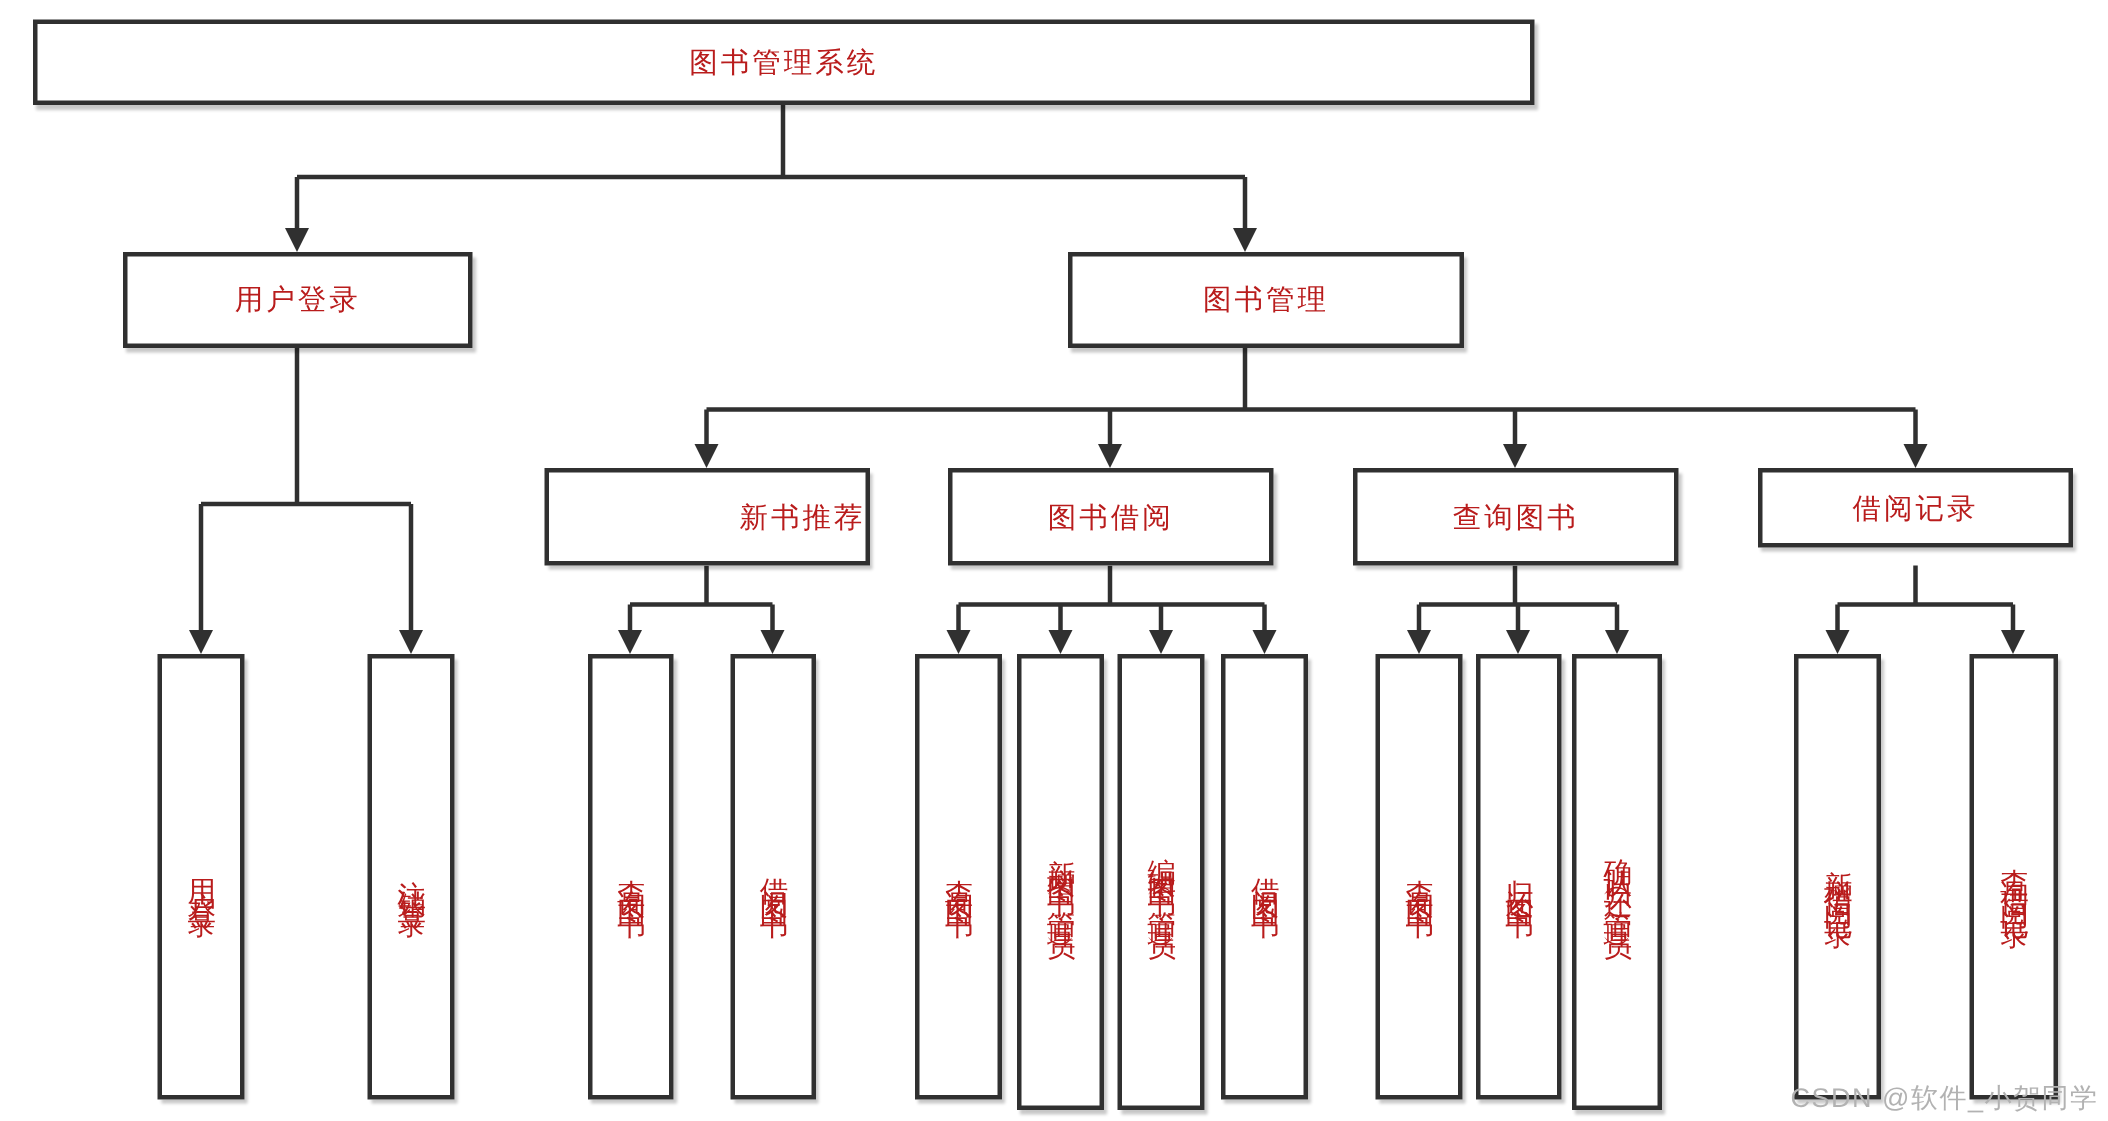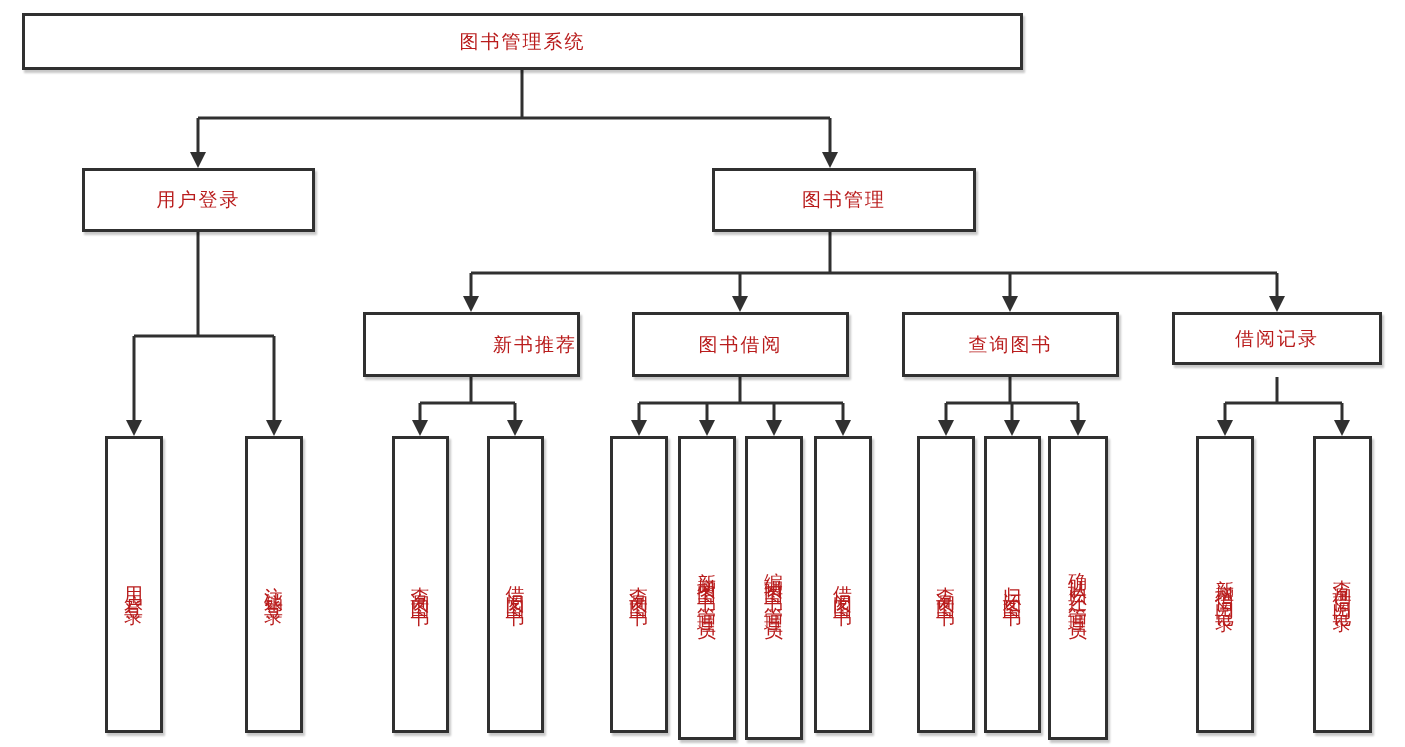--- a/index.html
+++ b/index.html
@@ -134,13 +134,14 @@
     <span>确认归还（管理员）</span>
   </div>
 
   <div class="node v" style="left:1196px; top:436px; width:58px; height:297px;">
     <span>新增借阅记录</span>
   </div>
   <div class="node v" style="left:1313px; top:436px; width:59px; height:297px;">
     <span>查询借阅记录</span>
   </div>
 
+  <div class="watermark">CSDN @软件_小贺同学</div>
 </div>
 
 </body></html>

